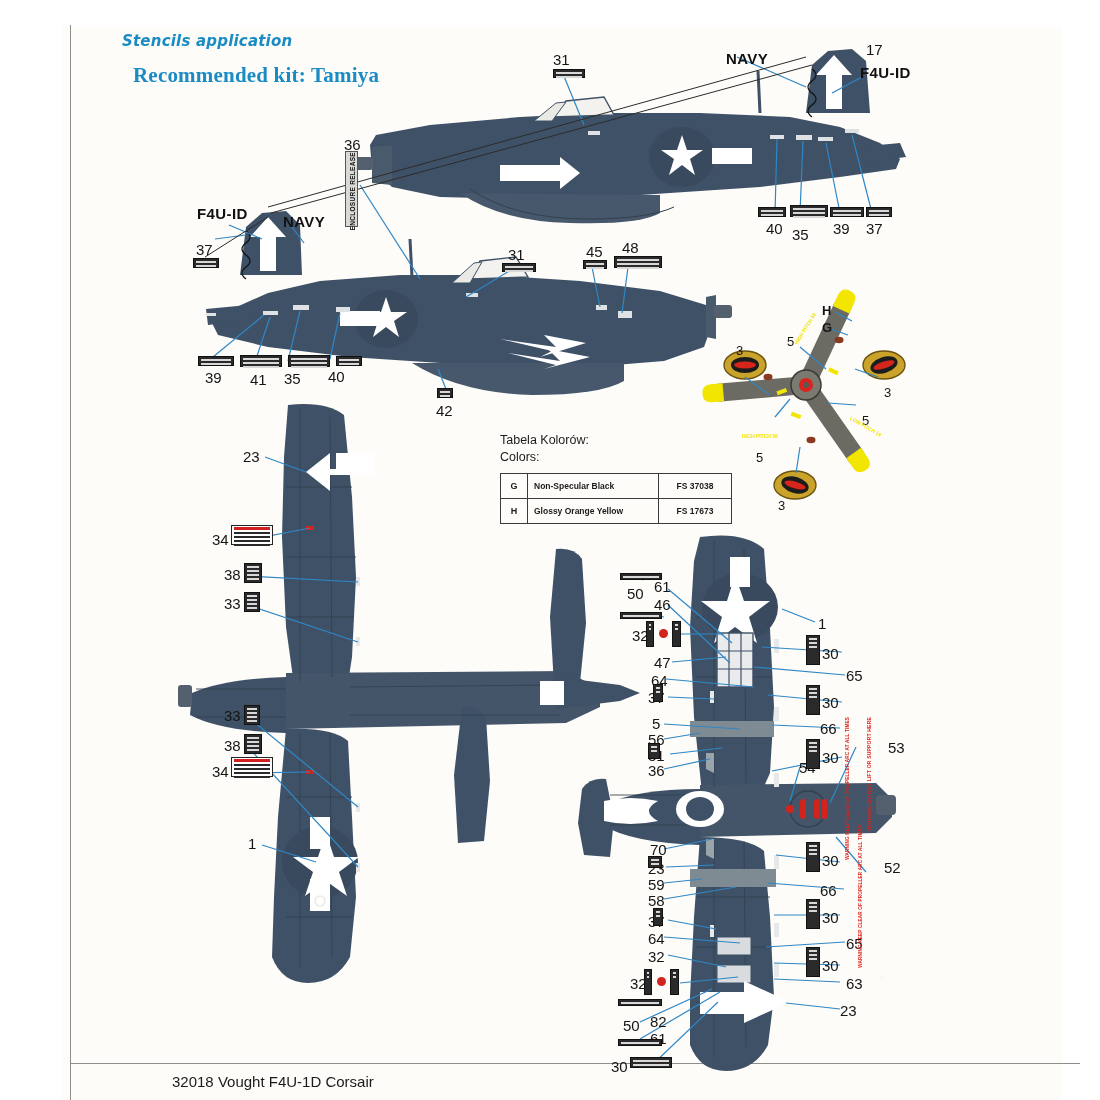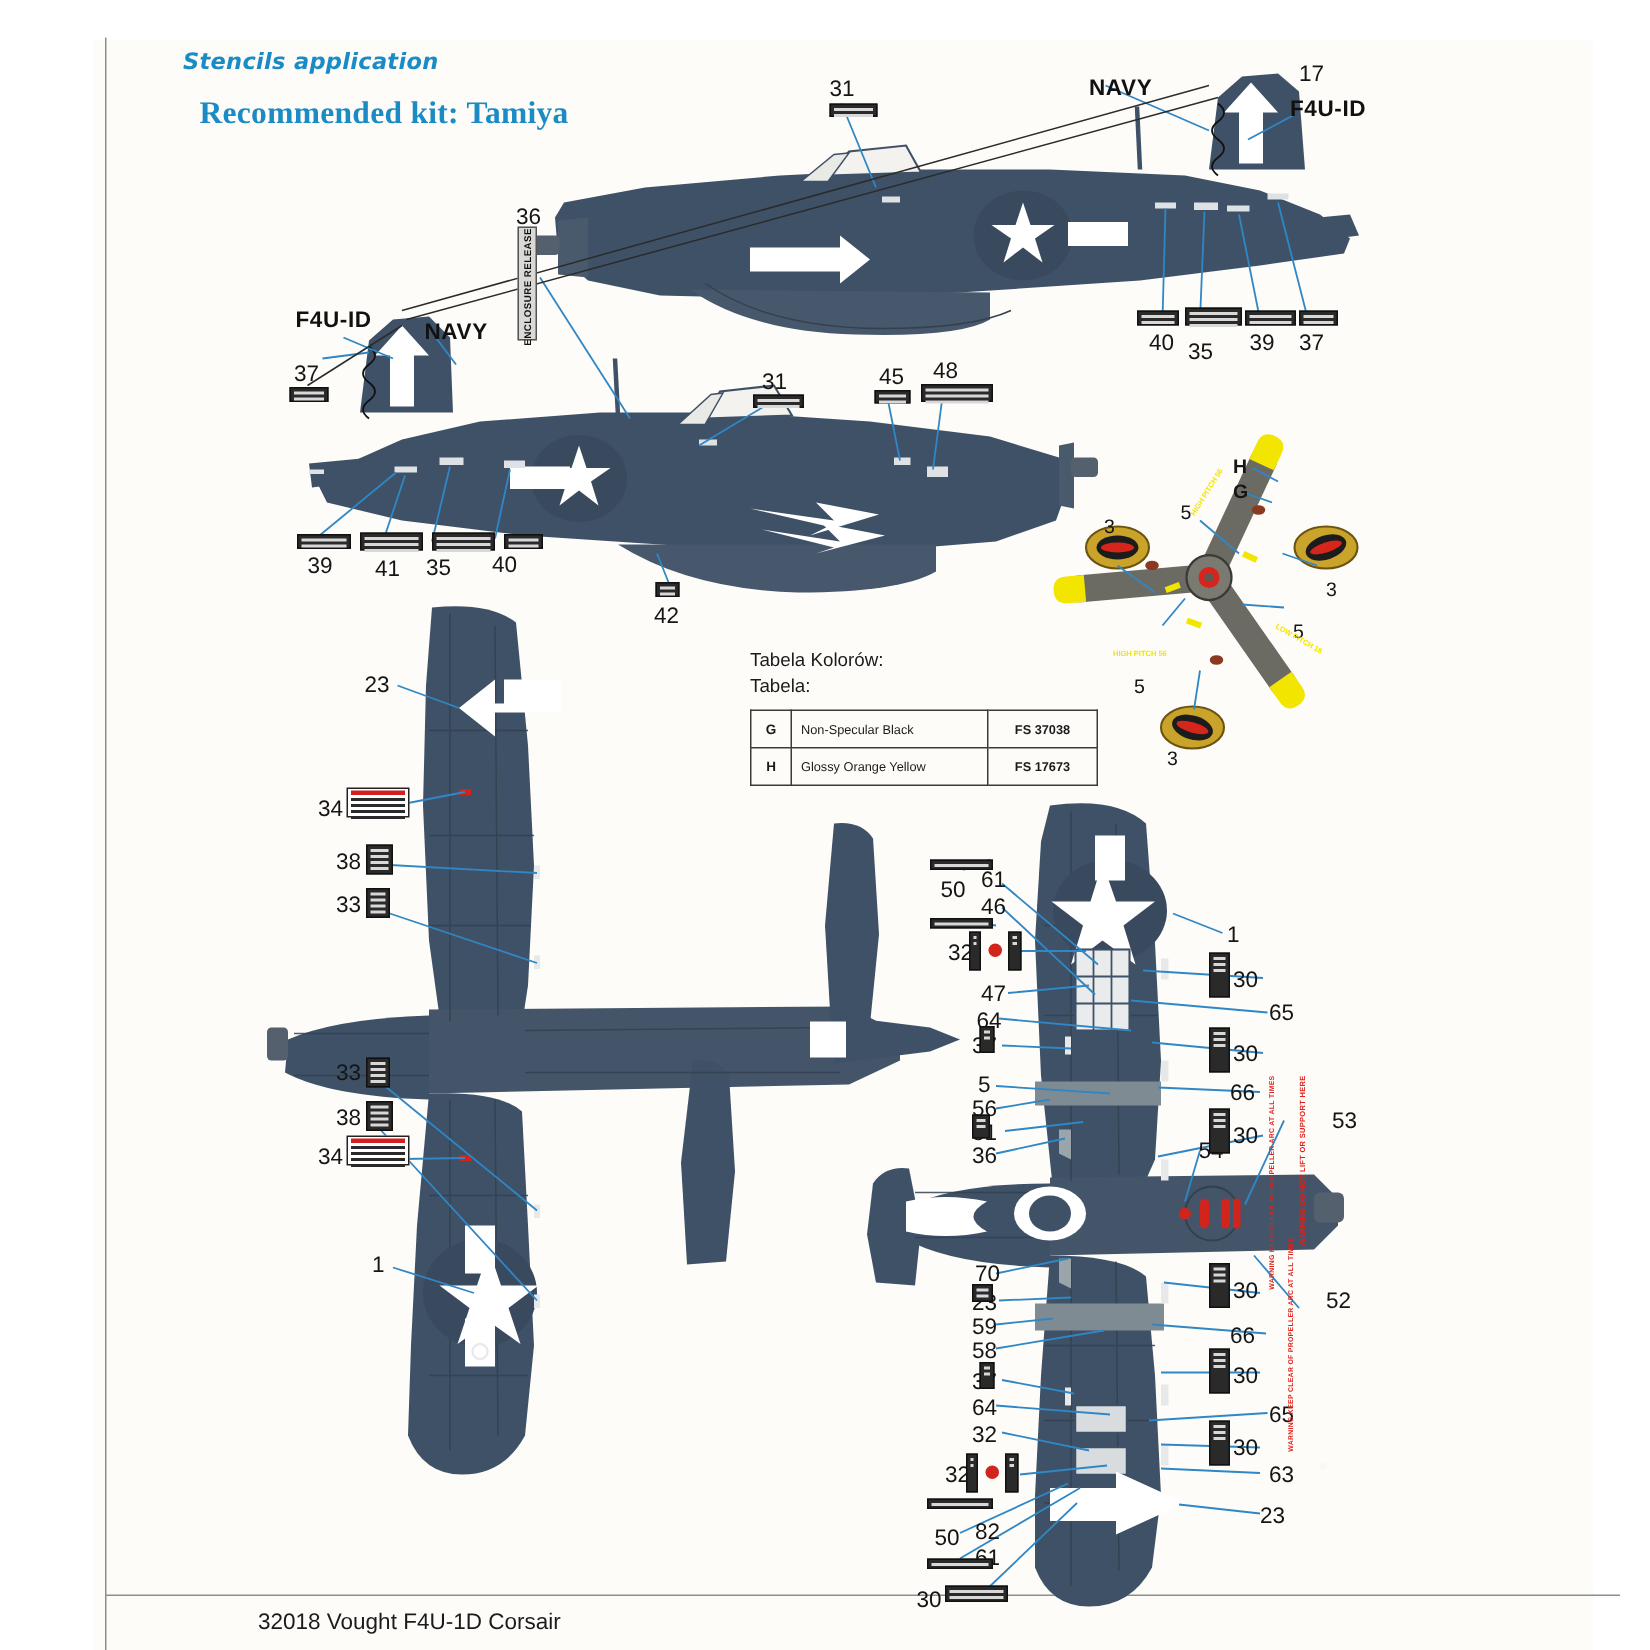--- a/index.html
+++ b/index.html
@@ -35,21 +35,21 @@
   .redtext{position:absolute;color:#e0201b;font-size:5px;line-height:1.25;font-weight:bold;
            writing-mode:vertical-rl;transform:rotate(180deg);letter-spacing:.2px;white-space:nowrap;}
   .yeltext{position:absolute;color:#f2e500;font-size:5px;line-height:1.3;font-weight:bold;white-space:nowrap;}
 
   
   #colors-wrap{position:absolute;left:500px;top:415px;}
   #colors-wrap .cap{color:#1b1b1b;font-size:12.5px;line-height:1.35;}
   table#colors{border-collapse:collapse;margin-top:7px;background:transparent;}
   table#colors td{border:1px solid #3a3a3a;font-size:8.5px;color:#1b1b1b;padding:4px 6px;height:16px;}
   table#colors td.k{width:14px;text-align:center;font-weight:bold;font-size:9px;}
-  table#colors td.nm{width:118px;}
+  table#colors td.nm{width:118px;font-weight:bold;}
   table#colors td.fs{width:60px;font-weight:bold;text-align:center;font-size:8.5px;}
 
   #footer{position:absolute;left:172px;top:1056px;font-size:15px;color:#1b1b1b;}
   svg{position:absolute;overflow:visible;}
 </style>
 </head>
 <body>
 
 <div id="sheet">
   <div id="paper"></div>
@@ -667,21 +667,21 @@
       <i></i>
       <i></i>
     </div>
 
   <div class="redtext" style="left:866px;top:700px">WARNING  DO NOT LIFT OR SUPPORT HERE</div>
   <div class="redtext" style="left:845px;top:700px;font-size:4.6px">WARNING  KEEP CLEAR OF PROPELLER ARC AT ALL TIMES</div>
   <div class="redtext" style="left:858px;top:808px;font-size:4.6px">WARNING  KEEP CLEAR OF PROPELLER ARC AT ALL TIMES</div>
 
   <div id="colors-wrap">
     <div class="cap">Tabela Kolorów:</div>
-    <div class="cap">Tabela:</div>
+    <div class="cap">Colors:</div>
     <table id="colors">
       <tbody>
         <tr>
           <td class="k">G</td>
           <td class="nm">Non-Specular Black</td>
           <td class="fs">FS 37038</td>
         </tr>
         <tr>
           <td class="k">H</td>
           <td class="nm">Glossy Orange Yellow</td>

